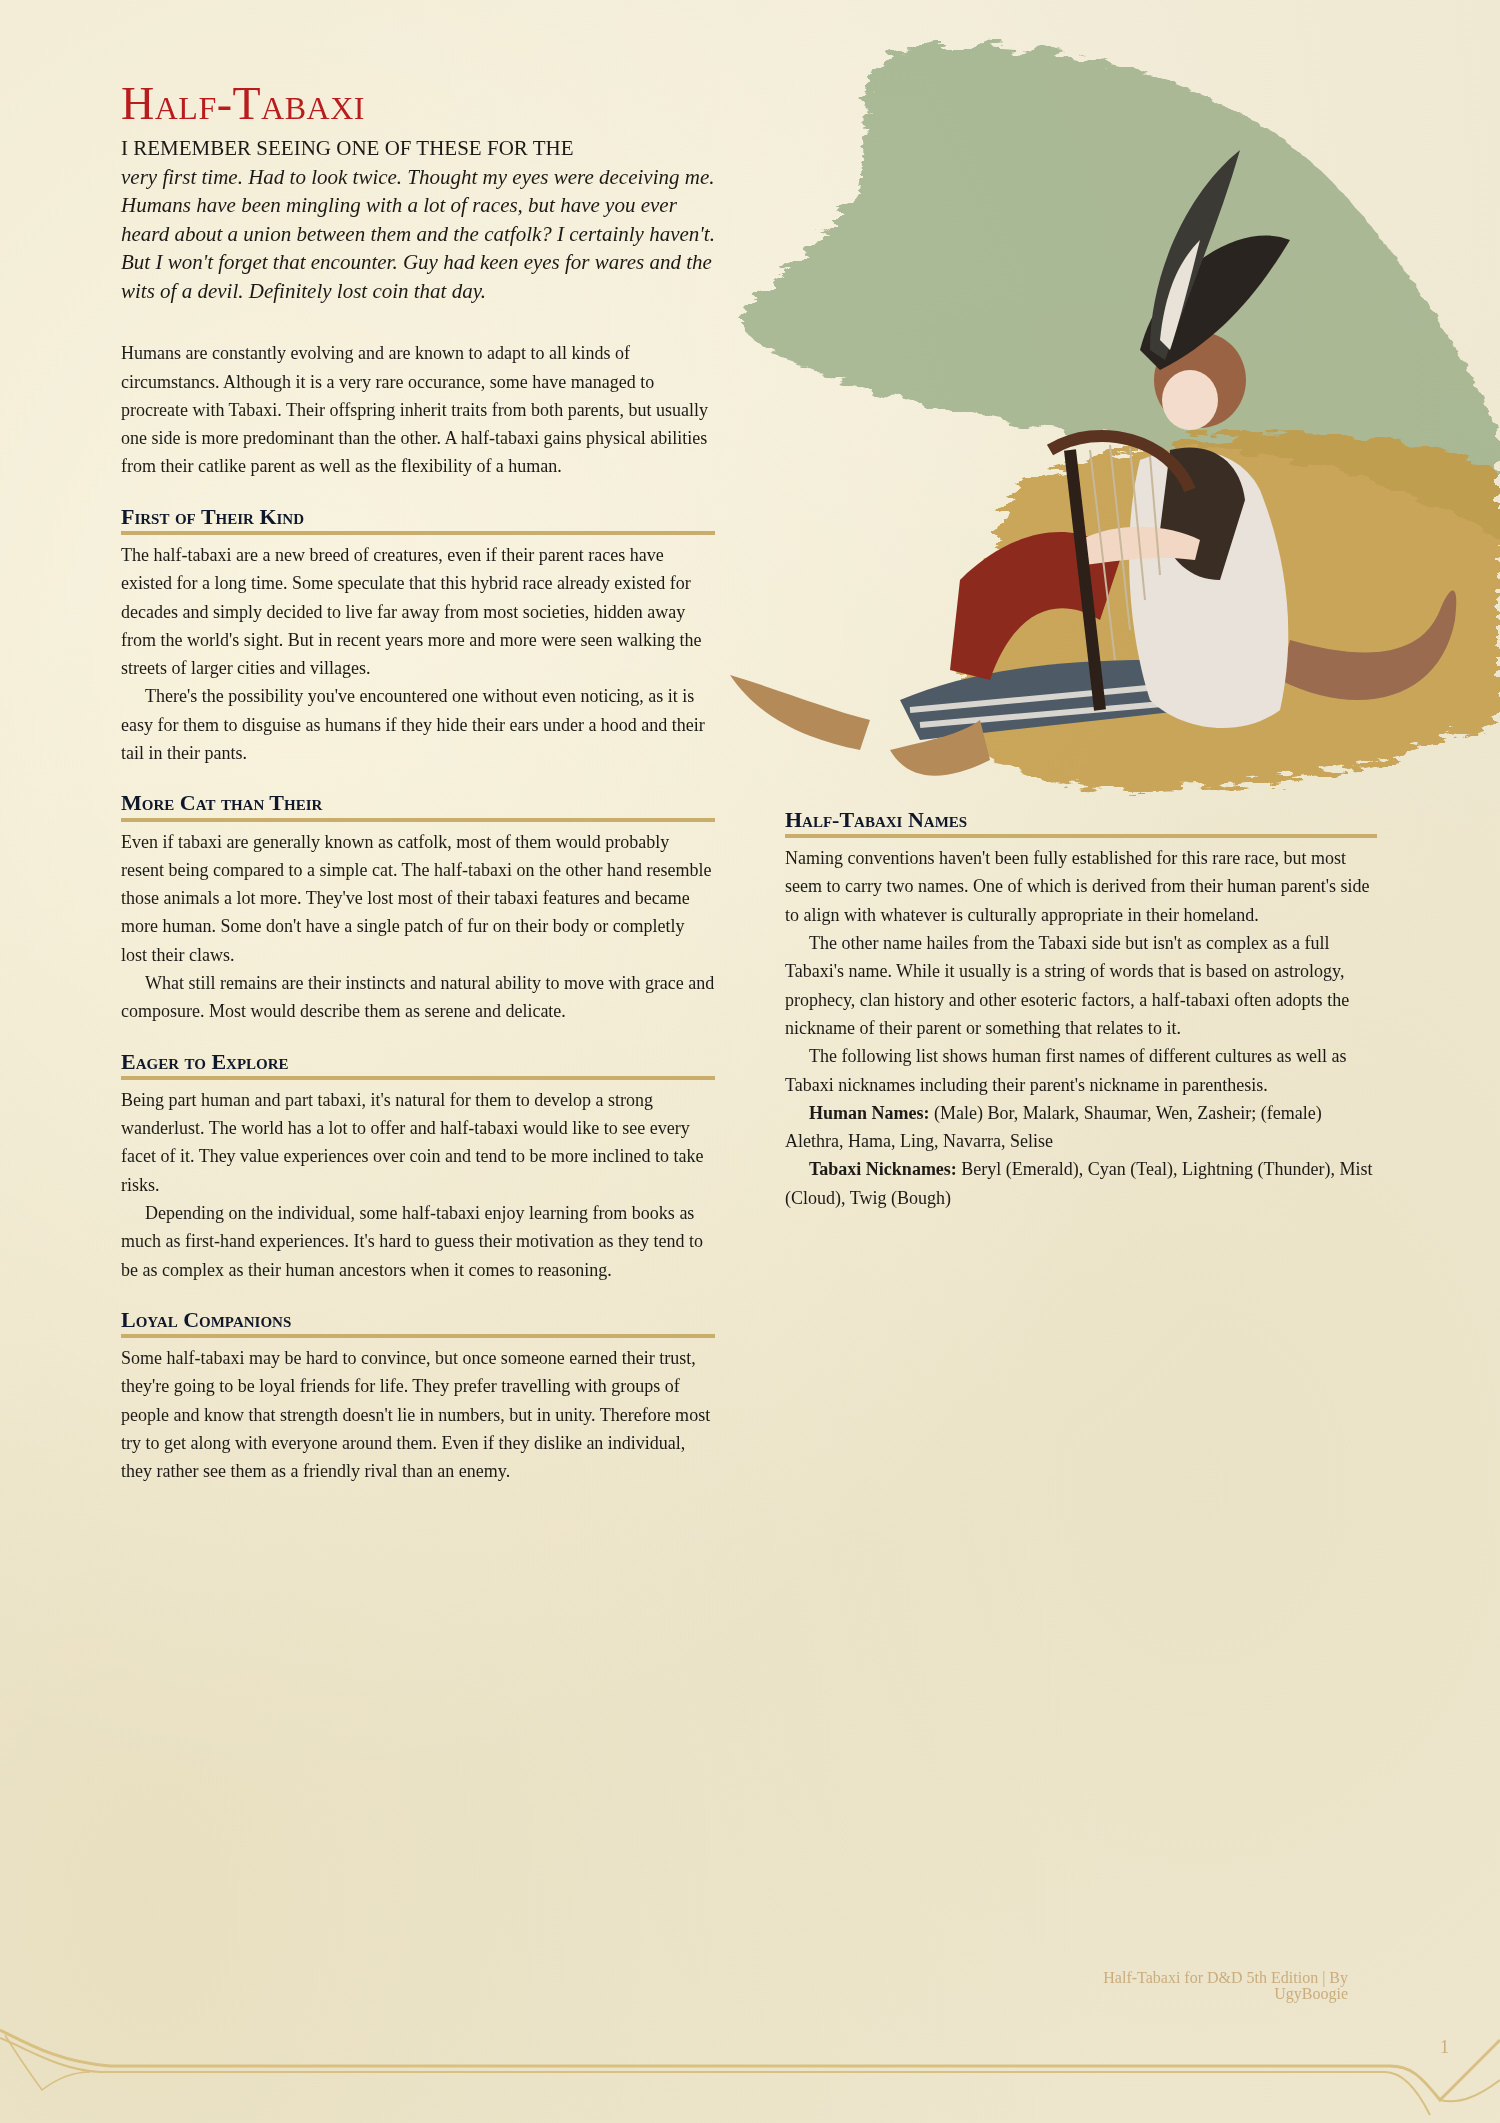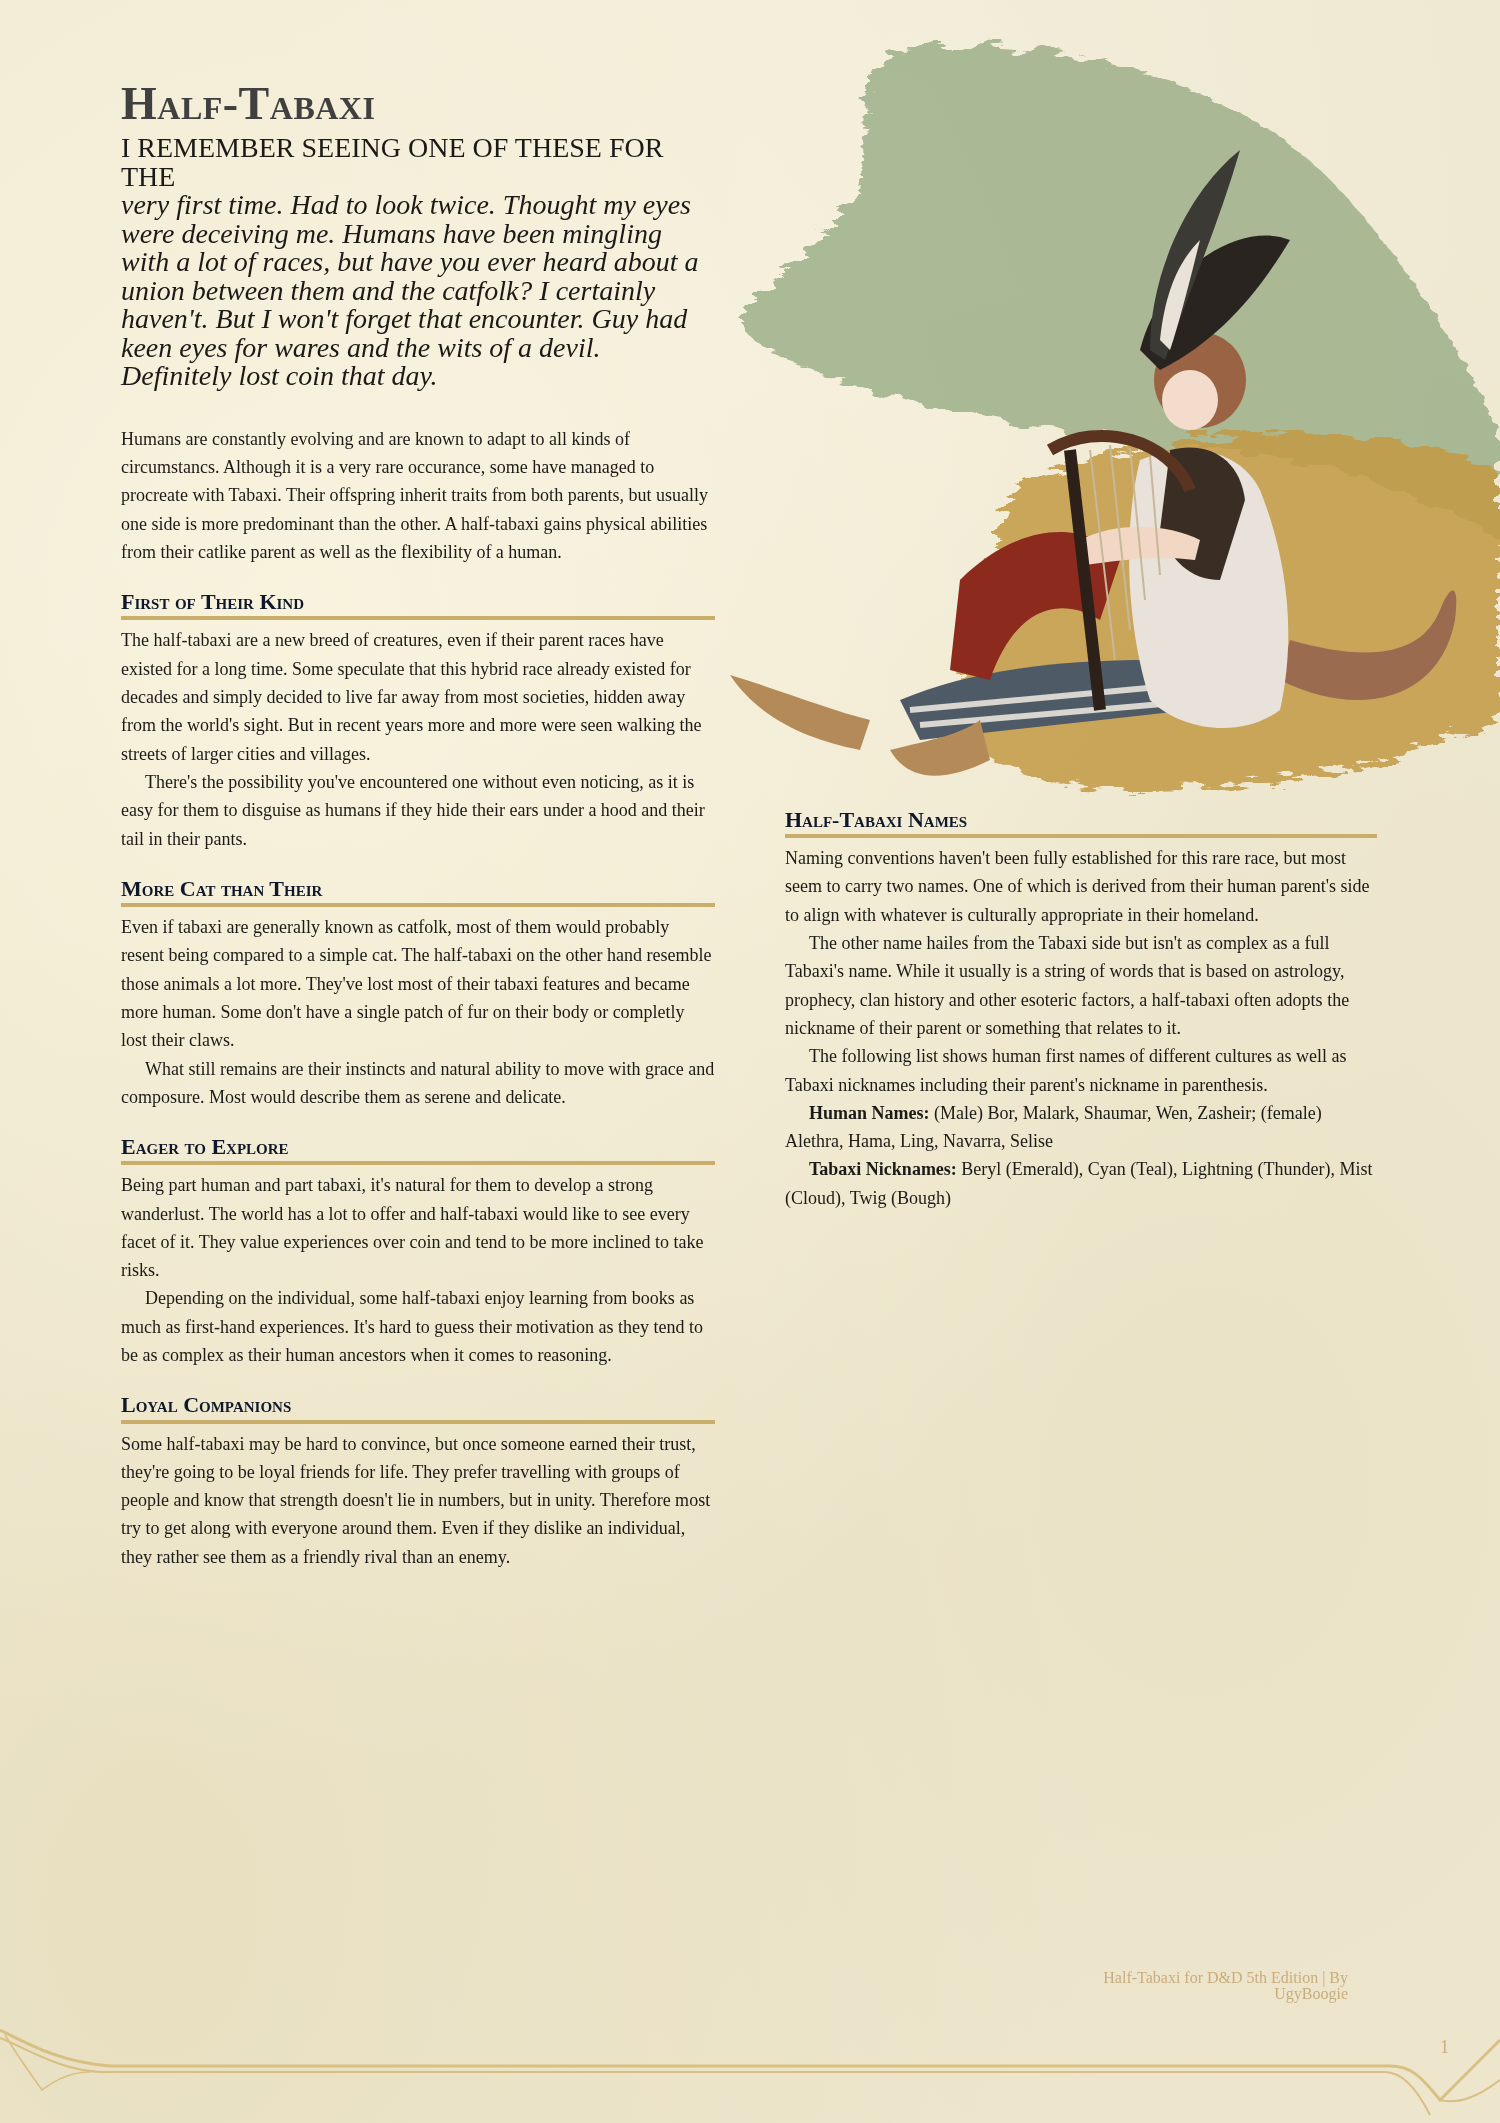--- a/index.html
+++ b/index.html
@@ -20,28 +20,28 @@
   
   .art { position: absolute; left: 720px; top: 20px; width: 780px; height: 780px; }
 
   .col { position: absolute; }
   .col-left { left: 121px; top: 80px; width: 594px; }
   .col-right { left: 785px; top: 800px; width: 592px; }
 
   .title {
     font-family: "Liberation Serif", "DejaVu Serif", serif;
     font-variant: small-caps;
-    font-weight: bold;
-    color: #404040;
+    font-weight: normal;
+    color: #b91c1c;
     font-size: 46px;
     letter-spacing: 0.5px;
     line-height: 1.05;
     margin-bottom: 6px;
   }
-  .quote { font-size: 28px; line-height: 28.5px; }
+  .quote { font-size: 21px; line-height: 28.5px; }
   .quote .lead { text-transform: uppercase; font-style: normal; display: block; }
   .quote .body { font-style: italic; }
   .quote .attr { display: block; text-align: right; margin-top: 0; padding-right: 10px; }
   .quote .attr .role { font-style: italic; }
 
   p.body-text { font-size: 18px; line-height: 28.3px; }
   p.indent { text-indent: 24px; }
   .gap-lg { height: 34px; }
 
   h2.section {

